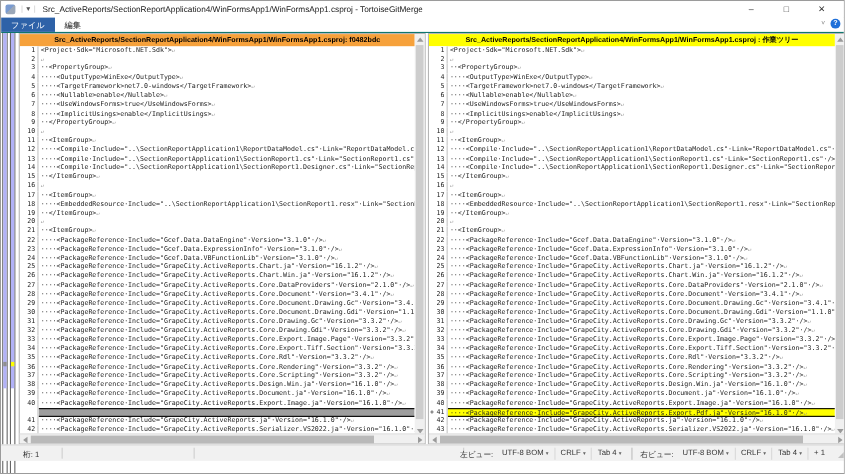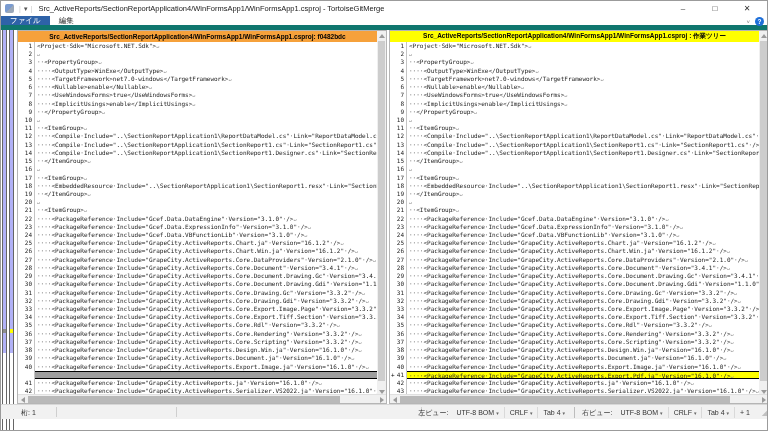--- a/index.html
+++ b/index.html
@@ -12,21 +12,21 @@
   .app-icon{width:9px;height:9px;margin:0 3px 0 4px;background:
     linear-gradient(135deg,#7a9bd0 0 50%,#9aa7b8 50% 100%);border-radius:2px;}
   .tb-sep{color:#c9c9c9;margin:0 2px;font-size:7px;}
   .qa-caret{font-size:6px;color:#555;}
   .title-text{margin-left:4px;white-space:nowrap;overflow:hidden;color:#1a1a1a;}
   .win-btns{position:absolute;right:6px;top:0;height:15px;display:flex;}
   .win-btn{width:32px;height:15px;display:flex;align-items:center;justify-content:center;
     font-size:8px;color:#333;}
   
   .menubar{position:absolute;left:0;top:15px;width:768px;height:14px;background:#ffffff;
-    display:flex;align-items:stretch;font-size:7.5px;border-bottom:5px solid #0f766e;}
+    display:flex;align-items:stretch;font-size:7.5px;border-bottom:1px solid #0f766e;}
   .menu-file{background:#2e62a8;color:#ffffff;padding:2px 9px;display:flex;align-items:center;}
   .menu-edit{color:#1a1a1a;padding:2px 9px;display:flex;align-items:center;font-family:Liberation Mono, monospace;}
   .menubar-right{position:absolute;right:5px;top:1px;display:flex;align-items:center;gap:5px;}
   .ribbon-caret{font-size:6px;color:#777;}
   .help-circle{width:9px;height:9px;border-radius:50%;background:#1e6fd9;color:#fff;
     font-size:6.5px;font-weight:bold;display:flex;align-items:center;justify-content:center;}
   
   .locator{position:absolute;left:0;top:29px;width:15px;height:402px;background:#ffffff;}
   .loc-strip{position:absolute;top:0;width:5px;height:402px;border-left:1px solid #666;border-right:1px solid #666;}
   .loc-strip .fill{position:absolute;left:0;top:0;width:100%;height:323px;background:#b2b2f7;}

